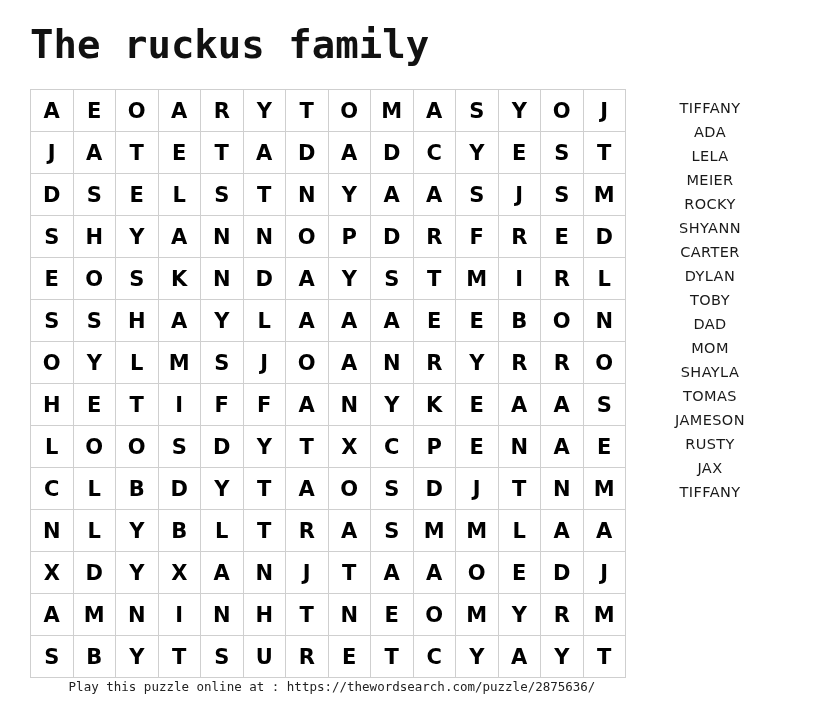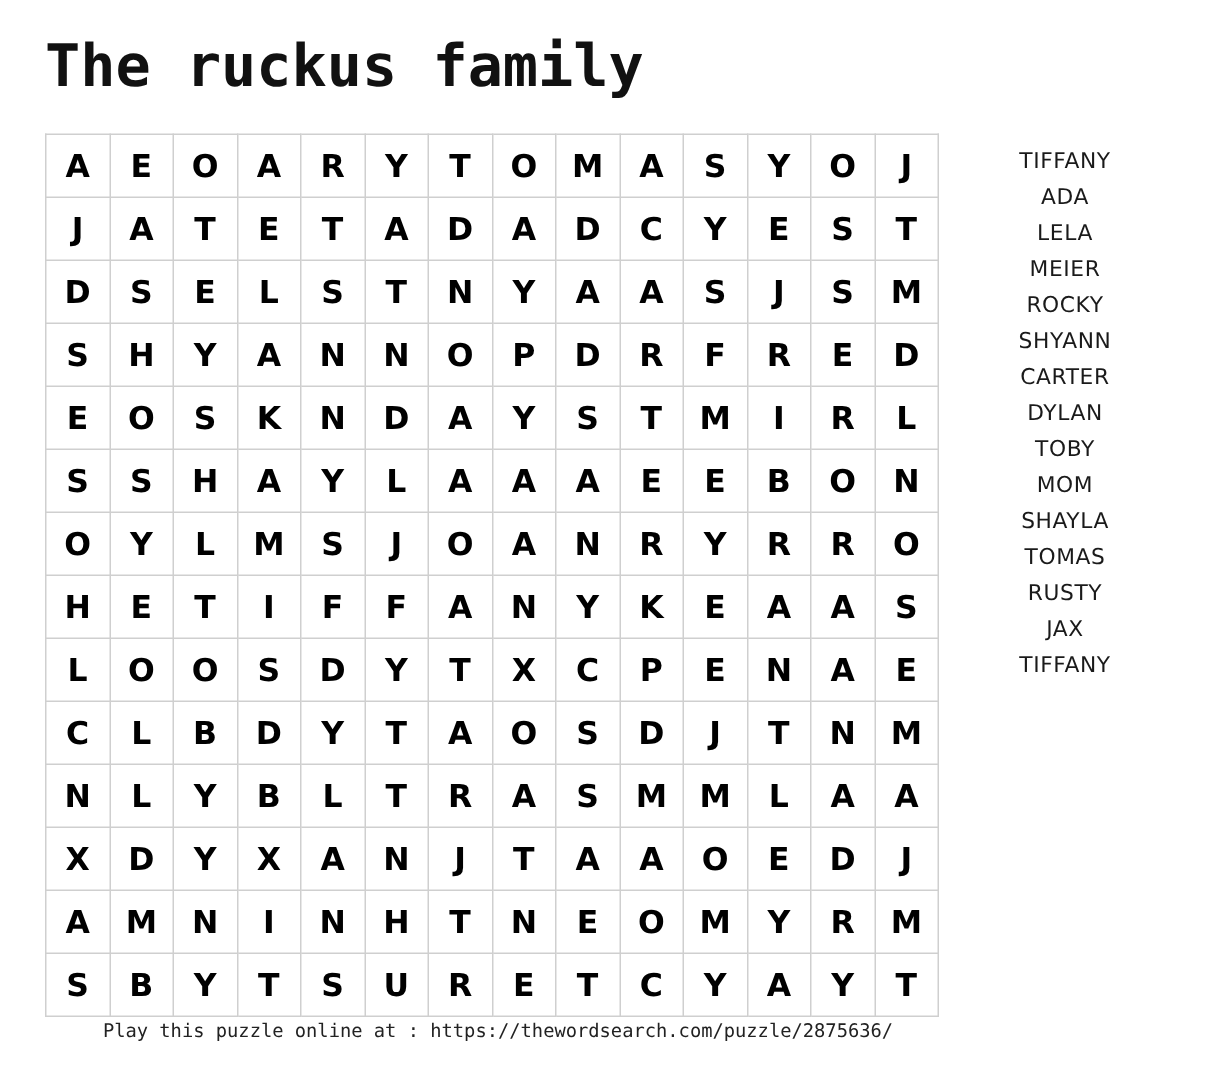--- a/index.html
+++ b/index.html
@@ -310,21 +310,23 @@
 <div class="words">
     <div class="word">TIFFANY</div>
     <div class="word">ADA</div>
     <div class="word">LELA</div>
     <div class="word">MEIER</div>
     <div class="word">ROCKY</div>
     <div class="word">SHYANN</div>
     <div class="word">CARTER</div>
     <div class="word">DYLAN</div>
     <div class="word">TOBY</div>
+    <div class="word">DAD</div>
     <div class="word">MOM</div>
     <div class="word">SHAYLA</div>
     <div class="word">TOMAS</div>
+    <div class="word">JAMESON</div>
     <div class="word">RUSTY</div>
     <div class="word">JAX</div>
     <div class="word">TIFFANY</div>
   </div>
 
 <div class="footer">Play this puzzle online at : https://thewordsearch.com/puzzle/2875636/</div>
 
 </body></html>

